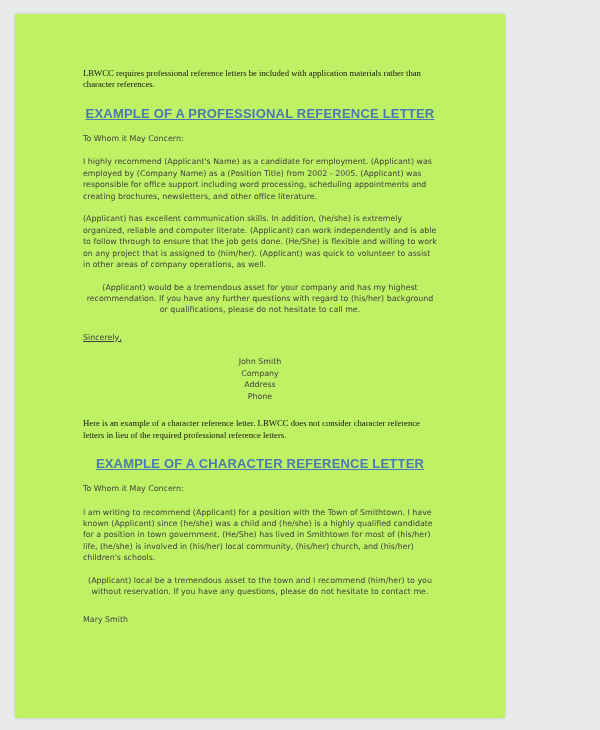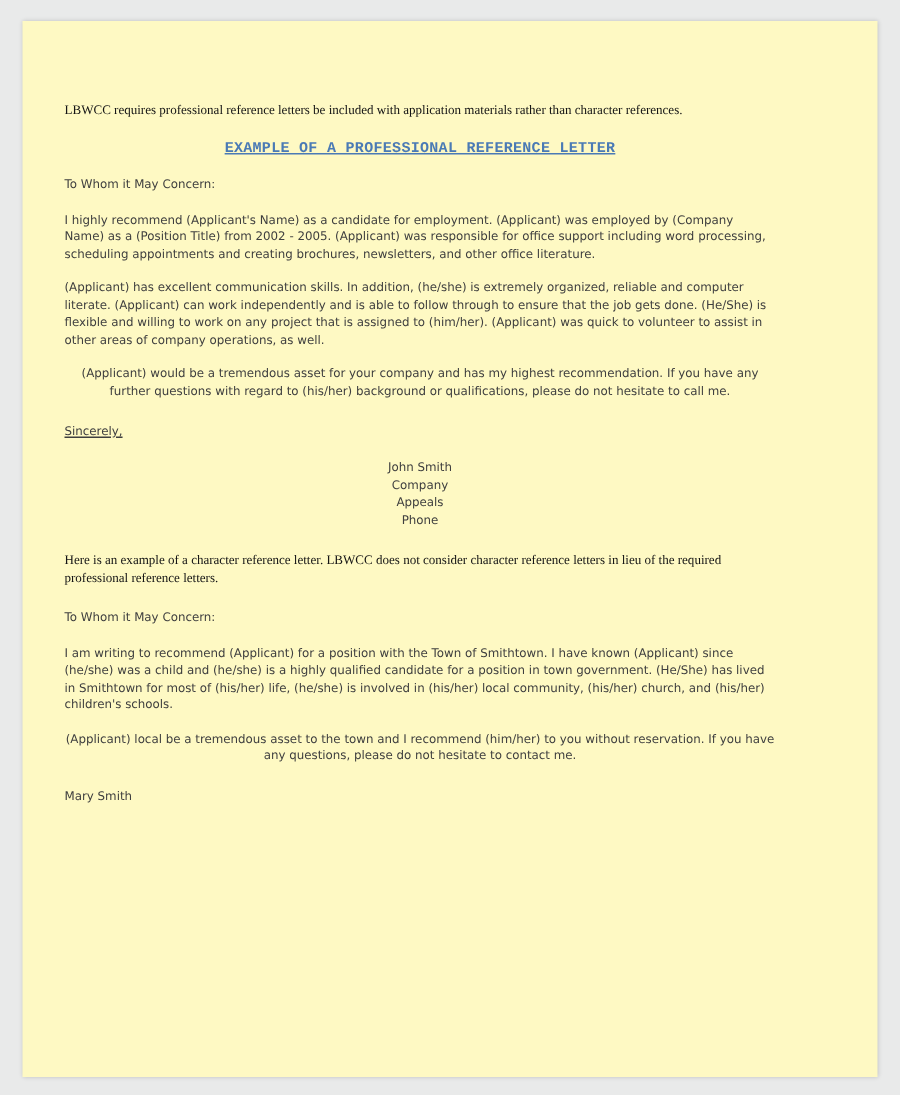--- a/index.html
+++ b/index.html
@@ -9,36 +9,36 @@
     font-family: "DejaVu Sans", sans-serif;
     overflow: hidden;
   }
   .canvas {
     width: 600px;
     height: 730px;
     background: #e9eaea;
     padding: 14px 15px 12px 15px;
   }
   .page {
-    width: 570px;
+    width: 490px;
     height: 704px;
-    background: #fef9c3;
+    background: #bef264;
     box-shadow: 0 0 3px rgba(0,0,0,0.18);
-    padding: 54px 68px 0 28px;
+    padding: 54px 68px 0 68px;
     overflow: hidden;
   }
   .serif {
     font-family: "Liberation Serif", serif;
     font-size: 8.7px;
     line-height: 1.32;
     color: #141414;
   }
   .heading {
-    font-family: Liberation Mono, monospace;
-    font-size: 10px;
+    font-family: Liberation Sans, sans-serif;
+    font-size: 13px;
     font-weight: bold;
     color: #4a7ab5;
     text-decoration: underline;
     text-align: center;
     letter-spacing: 0.2px;
   }
   .sans {
     font-family: "DejaVu Sans", sans-serif;
     font-size: 7.9px;
     line-height: 1.45;
@@ -68,26 +68,27 @@
 
     <p class="sans mb-para">(Applicant) has excellent communication skills. In addition, (he/she) is extremely organized, reliable and computer literate. (Applicant) can work independently and is able to follow through to ensure that the job gets done. (He/She) is flexible and willing to work on any project that is assigned to (him/her). (Applicant) was quick to volunteer to assist in other areas of company operations, as well.</p>
 
     <p class="sans mb-para-lg">(Applicant) would be a tremendous asset for your company and has my highest recommendation. If you have any further questions with regard to (his/her) background or qualifications, please do not hesitate to call me.</p>
 
     <p class="sans mb-sig">Sincerely,</p>
 
     <div class="sans sig-block mb-para-lg">
       <div>John Smith</div>
       <div>Company</div>
-      <div>Appeals</div>
+      <div>Address</div>
       <div>Phone</div>
     </div>
 
     <p class="serif mb-intro">Here is an example of a character reference letter.  LBWCC does not consider character reference letters in lieu of the required professional reference letters.</p>
 
+    <h1 class="heading mb-head">EXAMPLE OF A CHARACTER REFERENCE LETTER</h1>
 
     <p class="sans mb-sal">To Whom it May Concern:</p>
 
     <p class="sans mb-para">I am writing to recommend (Applicant) for a position with the Town of Smithtown. I have known (Applicant) since (he/she) was a child and (he/she) is a highly qualified candidate for a position in town government. (He/She) has lived in Smithtown for most of (his/her) life, (he/she) is involved in (his/her) local community, (his/her) church, and (his/her) children's schools.</p>
 
 
     <p class="sans mb-para-lg">(Applicant) local be a tremendous asset to the town and I recommend (him/her) to you without reservation. If you have any questions, please do not hesitate to contact me.</p>
 
     <p class="sans">Mary Smith</p>
 

